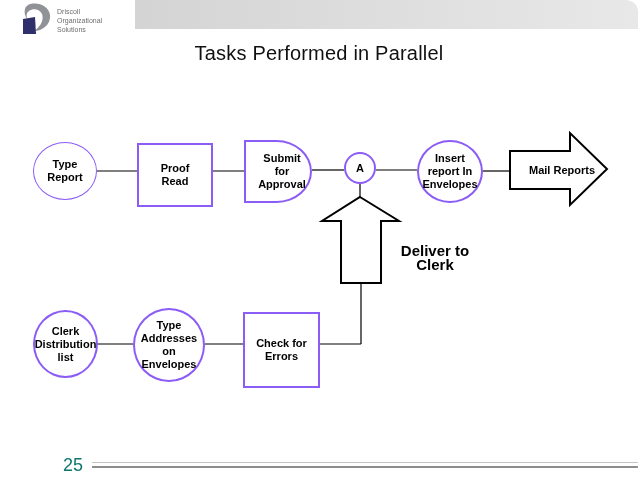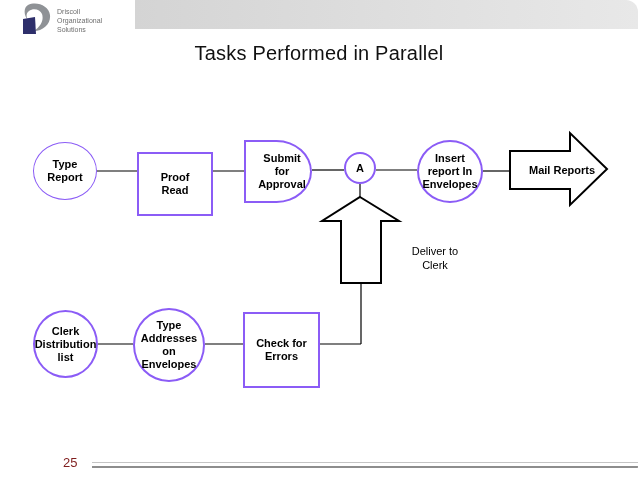--- a/index.html
+++ b/index.html
@@ -16,28 +16,28 @@
     font-size:20px;letter-spacing:.2px;color:#111;}
   
   .chart-svg{position:absolute;left:0;top:0;width:638px;height:478px;z-index:1;}
   .node{position:absolute;z-index:2;box-sizing:border-box;background:#fff;
     border:2px solid #8b5cf6;display:flex;align-items:center;justify-content:center;
     text-align:center;font-weight:bold;font-size:11px;line-height:13px;
     white-space:pre-line;}
   .ellipse{border-radius:50%;}
   .thin{border-width:1px;}
   .delay{border-radius:0 36px 36px 0 / 0 32px 32px 0;padding-left:8px;}
-  .float-label{position:absolute;z-index:3;font-weight:normal;font-size:11px;
+  .float-label{position:absolute;z-index:3;font-weight:bold;font-size:15px;
     line-height:14px;text-align:center;white-space:pre-line;}
   .mail-label{position:absolute;z-index:3;left:512px;top:155px;width:100px;height:30px;
     display:flex;align-items:center;justify-content:center;
     font-weight:bold;font-size:11px;}
   .deliver-label{left:393px;top:244px;width:84px;}
   
-  .page-number{position:absolute;left:63px;top:455px;font-size:13px;color:#7f1d1d;}
+  .page-number{position:absolute;left:63px;top:455px;font-size:18px;color:#0f766e;}
   .footer-rule{position:absolute;left:92px;right:0;top:462px;height:3px;
     border-top:1px solid #c4c4c4;border-bottom:2px solid #8d8d8d;}
 </style>
 </head>
 <body>
 
 <div class="slide">
 
   <div class="header-bar"></div>
 
@@ -66,21 +66,21 @@
       <line x1="320" y1="344" x2="361" y2="344"></line>
       <line x1="361" y1="283" x2="361" y2="344"></line>
     </g>
     <polygon points="360,197 399,221 381,221 381,283 341,283 341,221 322,221" fill="#fff" stroke="#000" stroke-width="2"></polygon>
     <polygon points="510,151 570,151 570,133 607,169 570,205 570,189 510,189" fill="#fff" stroke="#000" stroke-width="2"></polygon>
   </svg>
 
   <div class="node ellipse thin" style="left:33px;top:142px;width:64px;height:58px">Type
 Report</div>
 
-  <div class="node" style="left:137px;top:152px;width:76px;height:64px">Proof
+  <div class="node" style="left:137px;top:143px;width:76px;height:64px">Proof
 Read</div>
 
   <div class="node delay" style="left:244px;top:140px;width:68px;height:63px">Submit
 for
 Approval</div>
 
   <div class="node ellipse" style="left:344px;top:152px;width:32px;height:32px">A</div>
 
   <div class="node ellipse" style="left:417px;top:140px;width:66px;height:63px">Insert
 report In

